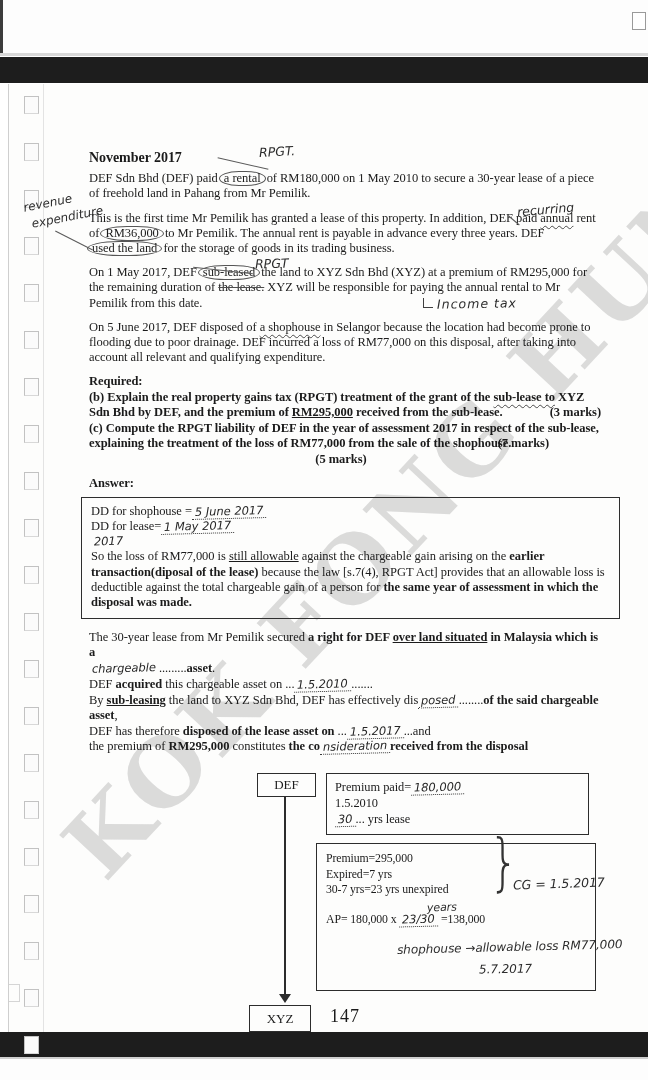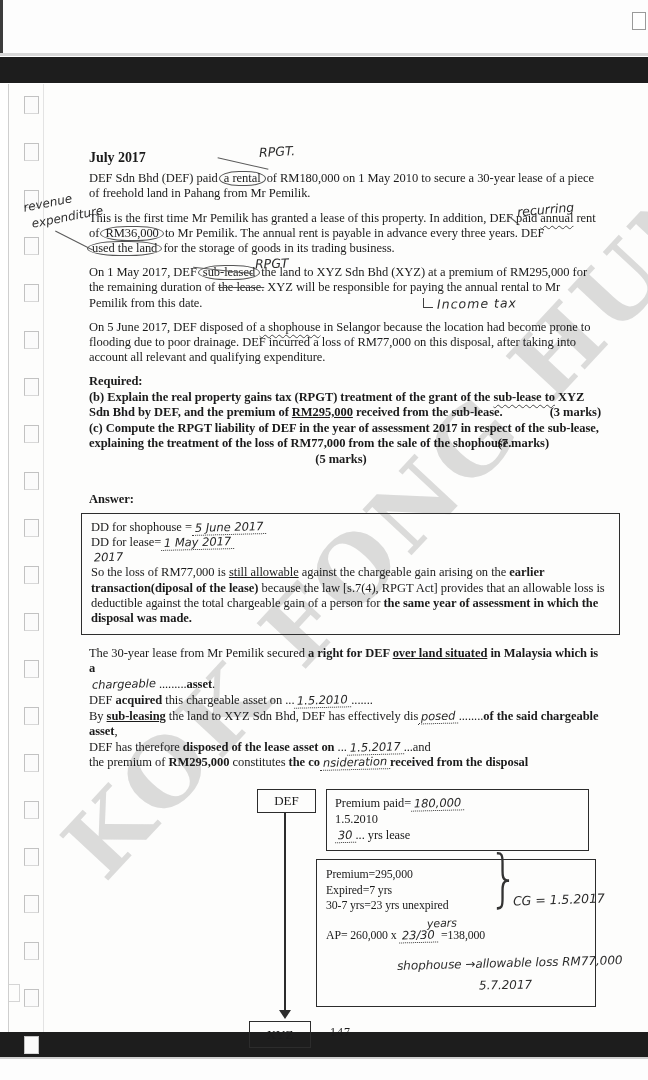--- a/index.html
+++ b/index.html
@@ -15,21 +15,21 @@
   .holes{position:absolute;left:15px;top:12px;width:20px;height:930px;}
   .hole{width:13px;height:16px;border:1.6px solid #c2c2c2;border-bottom-color:#d8d8d8;margin-bottom:29px;background:#fbfbfb;}
   .watermark{position:absolute;left:-48px;top:446px;width:760px;transform:rotate(-47deg);font-family:"DejaVu Serif",serif;font-weight:bold;font-size:92px;letter-spacing:5px;color:rgba(172,172,172,0.42);text-align:center;white-space:nowrap;pointer-events:none;z-index:0;}
   .content{position:absolute;left:80px;top:66px;width:512px;z-index:2;font-size:12.5px;line-height:15.2px;letter-spacing:-0.05px;}
   .tline{position:relative;}
   h1.qtitle{font-size:14px;margin:0 0 6px 0;}
   .para{margin:0 0 9px 0;}
   .required{font-weight:bold;}
   .required .tline{margin-bottom:1px;}
   .right-line{text-align:center;padding-right:8px;font-weight:bold;margin-bottom:8px;}
-  .ans-label{font-weight:bold;margin:24px 0 6px 0;}
+  .ans-label{font-weight:bold;margin:8px 0 6px 0;}
   .ansbox{border:1.4px solid #2e2e2e;margin-left:-8px;width:519px;padding:6px 9px 8px 9px;margin-bottom:11px;}
   .answer2 .tline{margin-bottom:0.5px;}
   
   .f-b{font-weight:bold;}
   .f-u{text-decoration:underline;text-decoration-thickness:1px;}
   .f-w{text-decoration:underline wavy #4a4a4a 1px;text-underline-offset:2.5px;}
   .f-s{text-decoration:line-through;text-decoration-color:#4d4d4d;}
   .f-c{display:inline-block;border:1.4px solid #555;border-radius:50%/58%;padding:0 4px;margin:0 -2px;line-height:1.05;}
   .f-h{font-family:"DejaVu Sans",sans-serif;font-style:italic;font-size:11.5px;color:#262626;display:inline-block;transform:rotate(-1.5deg);padding:0 3px;line-height:1;}
   .f-d{border-bottom:1.4px dotted #3a3a3a;}
@@ -42,21 +42,21 @@
   
   .diagram{position:relative;height:276px;margin-top:12px;}
   .dbox{position:absolute;border:1.5px solid #2c2c2c;background:transparent;}
   .def-box{left:168px;top:7px;width:57px;height:22px;text-align:center;font-size:13px;line-height:22px;}
   .xyz-box{left:160px;top:239px;width:60px;height:25px;text-align:center;font-size:13px;line-height:25px;}
   .premium-box{left:237px;top:7px;width:263px;height:62px;padding:5px 8px;font-size:12.4px;line-height:16px;box-sizing:border-box;}
   .calc-box{left:227px;top:77px;width:280px;height:148px;padding:7px 9px;font-size:11.8px;line-height:15.5px;letter-spacing:-0.1px;box-sizing:border-box;}
   .calc-box .tline:nth-child(4){margin-bottom:14px;}
   .vline{position:absolute;left:195px;top:30px;width:1.6px;height:200px;background:#2c2c2c;}
   .arrowhead{position:absolute;left:190px;top:228px;width:0;height:0;border-left:6px solid transparent;border-right:6px solid transparent;border-top:9px solid #2c2c2c;}
-  .pagenum{position:absolute;left:241px;top:243px;font-size:12px;letter-spacing:1px;}
+  .pagenum{position:absolute;left:241px;top:243px;font-size:18px;letter-spacing:1px;}
   .brace{position:absolute;left:395px;top:88px;font-family:"DejaVu Sans",sans-serif;font-size:62px;font-weight:200;color:#333;transform:scaleX(0.75);z-index:3;}
   .cg-note{left:424px;top:110px;transform:rotate(-2deg);}
   .years-label{left:110px;top:56px;position:absolute;font-family:"DejaVu Sans",sans-serif;font-style:italic;font-size:11px;color:#2d2d2d;transform:rotate(-2deg);}
   .shop-note{left:308px;top:174px;transform:rotate(-1.5deg);font-size:12px;}
   .shop-date{left:390px;top:196px;transform:rotate(-1deg);font-size:12px;}
   .faint-mark{position:absolute;left:0px;top:900px;width:10px;height:16px;border:1.5px solid #d5d5d5;border-left:none;}
 </style>
 </head>
 <body>
 
@@ -105,21 +105,21 @@
   <div class="hw" style="left:508px;top:118px;transform:rotate(-5deg);">recurring</div>
   <div class="ptr" style="left:498px;top:136px;width:14px;transform:rotate(40deg);"></div>
 
   <div class="hw" style="left:246px;top:172px;transform:rotate(-2deg);">RPGT</div>
   <div class="ptr" style="left:184px;top:186px;width:60px;transform:rotate(6deg);"></div>
 
   <div class="elbow" style="left:414px;top:214px;"></div>
   <div class="hw" style="left:428px;top:212px;transform:rotate(-1deg);letter-spacing:1px;">Income tax</div>
 
   <div class="content">
-    <h1 class="qtitle">July 2017</h1>
+    <h1 class="qtitle">November 2017</h1>
     <div class="para">
         <div class="tline"><span>DEF Sdn Bhd (DEF) paid </span><span class="f-c">a rental</span><span> of RM180,000 on 1 May 2010 to secure a 30-year lease of a piece of freehold land in Pahang from Mr Pemilik.</span></div>
       </div>
     <div class="para">
         <div class="tline"><span>This is the first time Mr Pemilik has granted a lease of this property. In addition, DEF paid </span><span class="f-w">annual</span><span> rent of </span><span class="f-c">RM36,000</span><span> to Mr Pemilik. The annual rent is payable in advance every three years. DEF </span><span class="f-c">used the land</span><span> for the storage of goods in its trading business.</span></div>
       </div>
     <div class="para">
         <div class="tline"><span>On 1 May 2017, DEF </span><span class="f-c">sub-leased</span><span> the land to XYZ Sdn Bhd (XYZ) at a premium of RM295,000 for the remaining duration of </span><span class="f-s">the lease.</span><span> XYZ will be responsible for paying the annual rental to Mr Pemilik from this date.</span></div>
       </div>
     <div class="para">
@@ -161,21 +161,21 @@
       <div class="dbox premium-box">
           <div class="tline"><span>Premium paid=</span><span class="f-h f-d">180,000</span></div>
           <div class="tline"><span>1.5.2010</span></div>
           <div class="tline"><span class="f-h f-d">30</span><span>... yrs lease</span></div>
         </div>
       <div class="dbox calc-box">
         <span class="years-label">years</span>
           <div class="tline"><span>Premium=295,000</span></div>
           <div class="tline"><span>Expired=7 yrs</span></div>
           <div class="tline"><span>30-7 yrs=23 yrs unexpired</span></div>
-          <div class="tline"><span>AP= 260,000 x </span><span class="f-h f-d">23/30</span><span> =138,000</span></div>
+          <div class="tline"><span>AP= 180,000 x </span><span class="f-h f-d">23/30</span><span> =138,000</span></div>
         </div>
       <div class="brace">}</div>
       <div class="hw cg-note">CG = 1.5.2017</div>
       <div class="hw shop-note">shophouse →allowable loss RM77,000</div>
       <div class="hw shop-date">5.7.2017</div>
       <div class="vline"></div>
       <div class="arrowhead"></div>
       <div class="dbox xyz-box">XYZ</div>
       <div class="pagenum">147</div>
     </div>

